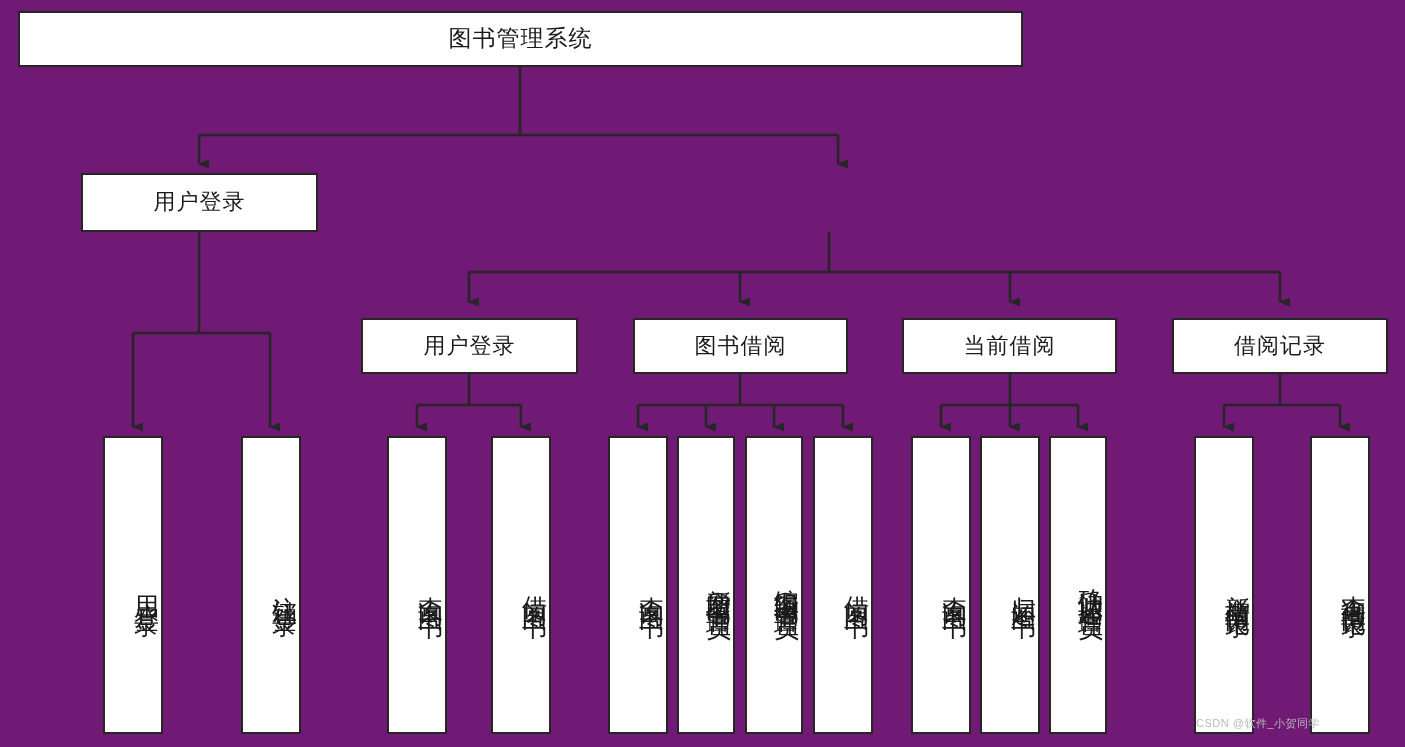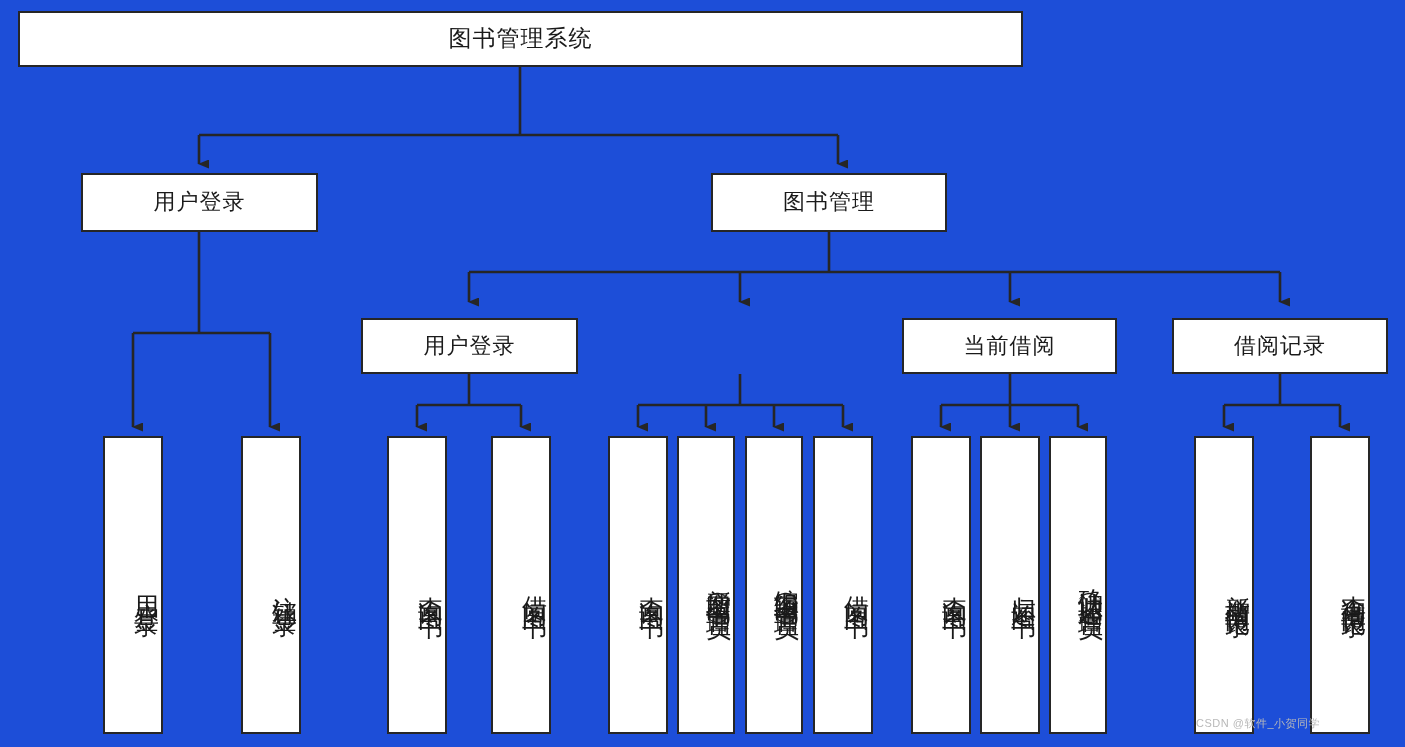--- a/index.html
+++ b/index.html
@@ -8,21 +8,21 @@
     padding: 0;
     background: #ffffff;
   }
   body {
     font-family: "Liberation Sans", "DejaVu Sans", sans-serif;
   }
   #diagram-root {
     position: relative;
     width: 1405px;
     height: 747px;
-    background: #1d4ed8;
+    background: #701a75;
     overflow: hidden;
   }
   svg.connector-layer {
     position: absolute;
     left: 0;
     top: 0;
     width: 1405px;
     height: 747px;
     pointer-events: none;
   }
@@ -119,24 +119,24 @@
       <path d="M1224,405 L1340,405"></path>
       <path d="M1224,405 L1224,427" marker-end="url(#arrowhead)"></path>
       <path d="M1340,405 L1340,427" marker-end="url(#arrowhead)"></path>
     </g>
   </svg>
 
   <div class="node horizontal root" style="left:18px; top:11px; width:1005px; height:56px;">图书管理系统</div>
 
   <div class="node horizontal" style="left:81px; top:173px; width:237px; height:59px;">用户登录</div>
 
-  <div class="node horizontal" style="left:711px; top:173px; width:236px; height:59px;">图书管理</div>
 
   <div class="node horizontal" style="left:361px; top:318px; width:217px; height:56px;">用户登录</div>
 
+  <div class="node horizontal" style="left:633px; top:318px; width:215px; height:56px;">图书借阅</div>
 
   <div class="node horizontal" style="left:1172px; top:318px; width:216px; height:56px;">借阅记录</div>
 
   <div class="node horizontal" style="left:902px; top:318px; width:215px; height:56px;">当前借阅</div>
 
   <div class="node vertical" style="left:103px; top:436px; width:60px; height:298px;">用户登录</div>
 
   <div class="node vertical" style="left:241px; top:436px; width:60px; height:298px;">注销登录</div>
 
   <div class="node vertical" style="left:387px; top:436px; width:60px; height:298px;">查询图书</div>

